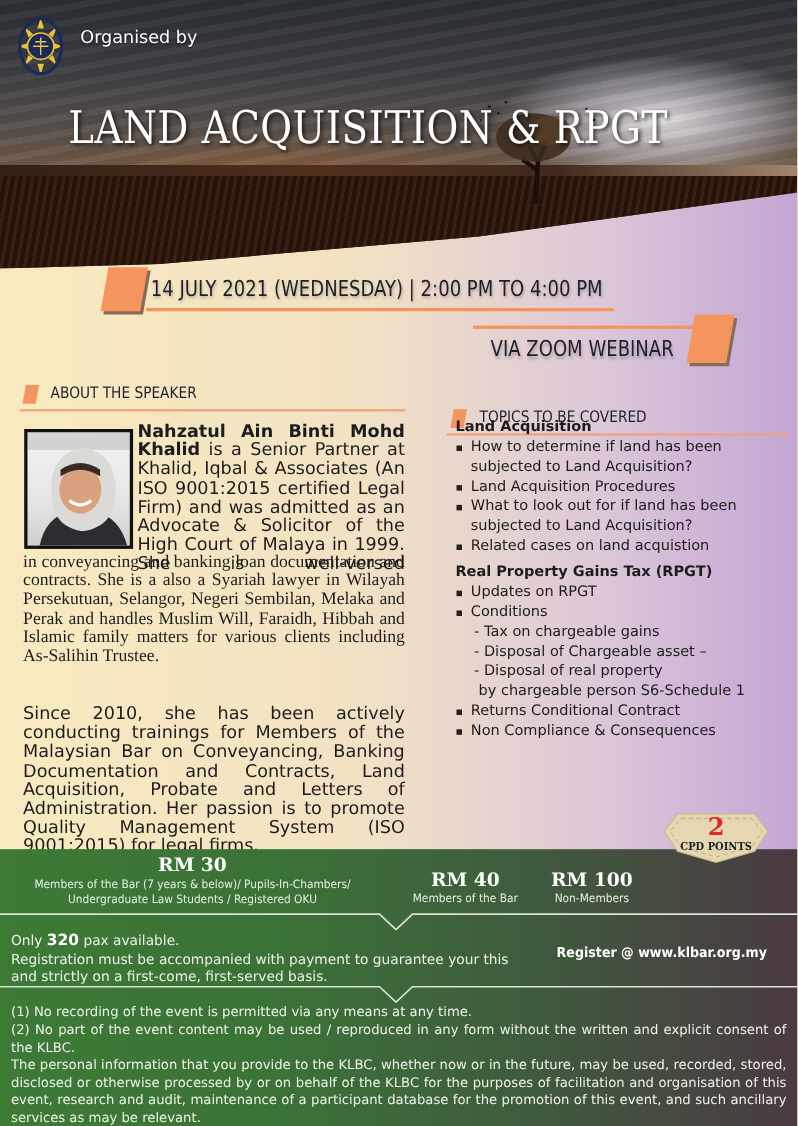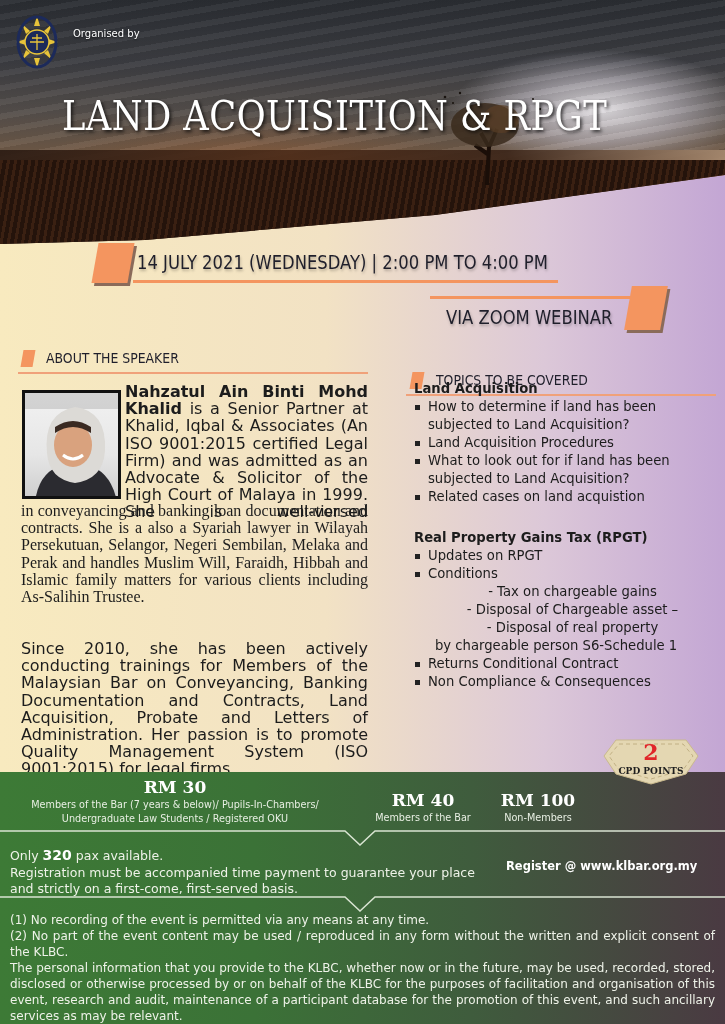--- a/index.html
+++ b/index.html
@@ -19,21 +19,21 @@
     background:
       repeating-linear-gradient(170deg, rgba(255,255,255,0.04) 0 6px, rgba(0,0,0,0.06) 6px 14px); }
   .field { position: absolute; left: 0; right: 0; top: 160px; height: 90px;
     background: repeating-linear-gradient(100deg, #3a2012 0 3px, #24130b 3px 7px); }
   .horizon { position: absolute; left: 0; right: 0; top: 150px; height: 14px;
     background: linear-gradient(90deg, #2a1a12 0%, #4a2a18 40%, #3a2418 70%, #a78a70 100%); opacity: 0.9; }
   .tree { position: absolute; left: 425px; top: 85px; width: 130px; height: 100px; }
   .logo { position: absolute; left: 14px; top: 12px; width: 46px; height: 60px; }
   .organiser { position: absolute; left: 73px; top: 25px; color: #ffffff; font-size: 14px; line-height: 17px;
     text-shadow: 0 1px 2px rgba(0,0,0,0.6); }
-  .organiser .l1 { font-size: 10px; }
+  .organiser .l1 { font-size: 16px; }
   .main-title { position: absolute; left: 62px; top: 92px; color: #ffffff; font-family: "DejaVu Serif", serif;
     font-size: 41px; letter-spacing: 0.5px; transform: scaleX(0.86); transform-origin: left top;
     text-shadow: 2px 2px 4px rgba(0,0,0,0.75); white-space: nowrap; }
 
   
   .orange-tab { position: absolute; background: #f4955f; transform: skewX(-10deg); box-shadow: 3px 3px 0 #8a6b5a; }
   .date-text { position: absolute; left: 137px; top: 250px; font-size: 20px; color: #1f1f2b; white-space: nowrap;
     transform: scaleX(0.82); transform-origin: left top; text-shadow: 1px 2px 3px rgba(0,0,0,0.25); }
   .date-rule { position: absolute; left: 133px; top: 280px; width: 425px; height: 3px; background: #f4955f; }
   .venue-rule { position: absolute; left: 430px; top: 296px; width: 210px; height: 3px; background: #f4955f; }
@@ -55,23 +55,23 @@
   .bio-b, .bio-c { text-align-last: left; }
   .bio-a { text-align-last: justify; }
   .bio .name { font-weight: bold; }
 
   
   .topics { position: absolute; left: 414px; top: 380px; width: 300px; font-size: 13.2px; line-height: 18px; color: #1c1c1c; }
   .topics h4 { font-size: 13.2px; font-weight: bold; margin-bottom: 0; }
   .topics ul { list-style: none; }
   .topics li { position: relative; padding-left: 14px; }
   .topics li::before { content: ""; position: absolute; left: 1px; top: 7px; width: 5px; height: 5px; background: #222; }
-  .topics .sub { padding-left: 17px; text-align: center; }
+  .topics .sub { padding-left: 17px; }
   .topics .sub-cont { padding-left: 21px; }
-  .rpgt { margin-top: 23px; }
+  .rpgt { margin-top: 6px; }
 
   
   .cpd { position: absolute; left: 602px; top: 734px; width: 98px; height: 52px; z-index: 5; }
   .cpd-num { position: absolute; left: 0; right: 0; top: 739px; left: 602px; width: 98px; text-align: center;
     font-family: "DejaVu Serif", serif; font-weight: bold; color: #e0262a; font-size: 22px; z-index: 6; }
   .cpd-label { position: absolute; left: 602px; width: 98px; top: 765px; text-align: center;
     font-family: "DejaVu Serif", serif; font-weight: bold; color: #1f1f1f; font-size: 10px; z-index: 6;
     transform: scaleX(0.9); }
 
   
@@ -210,21 +210,21 @@
       <div class="amt">RM 100</div>
       <div class="desc">Non-Members</div>
     </div>
 
     <svg class="divider" style="top:58px;" viewBox="0 0 725 16" preserveAspectRatio="none">
       <path d="M0 1 L345 1 L360 15 L375 1 L725 1" stroke="#d9e4d2" stroke-width="1.5" fill="none"></path>
     </svg>
 
     <div class="pax">
       <div><span>Only </span><b>320</b><span> pax available.</span></div>
-      <div>Registration must  be accompanied time payment to guarantee your place and strictly on a first-come, first-served basis.</div>
+      <div>Registration must  be accompanied with payment to guarantee your this and strictly on a first-come, first-served basis.</div>
     </div>
     <div class="register">Register @ www.klbar.org.my</div>
 
     <svg class="divider" style="top:124px;" viewBox="0 0 725 16" preserveAspectRatio="none">
       <path d="M0 1 L345 1 L360 15 L375 1 L725 1" stroke="#d9e4d2" stroke-width="1.5" fill="none"></path>
     </svg>
 
     <div class="notes">
       <div>(1) No recording of the event is permitted via any means at any time.</div>
       <div>(2) No part of the event content may be used / reproduced in any form without the written and explicit consent of the KLBC.</div>

